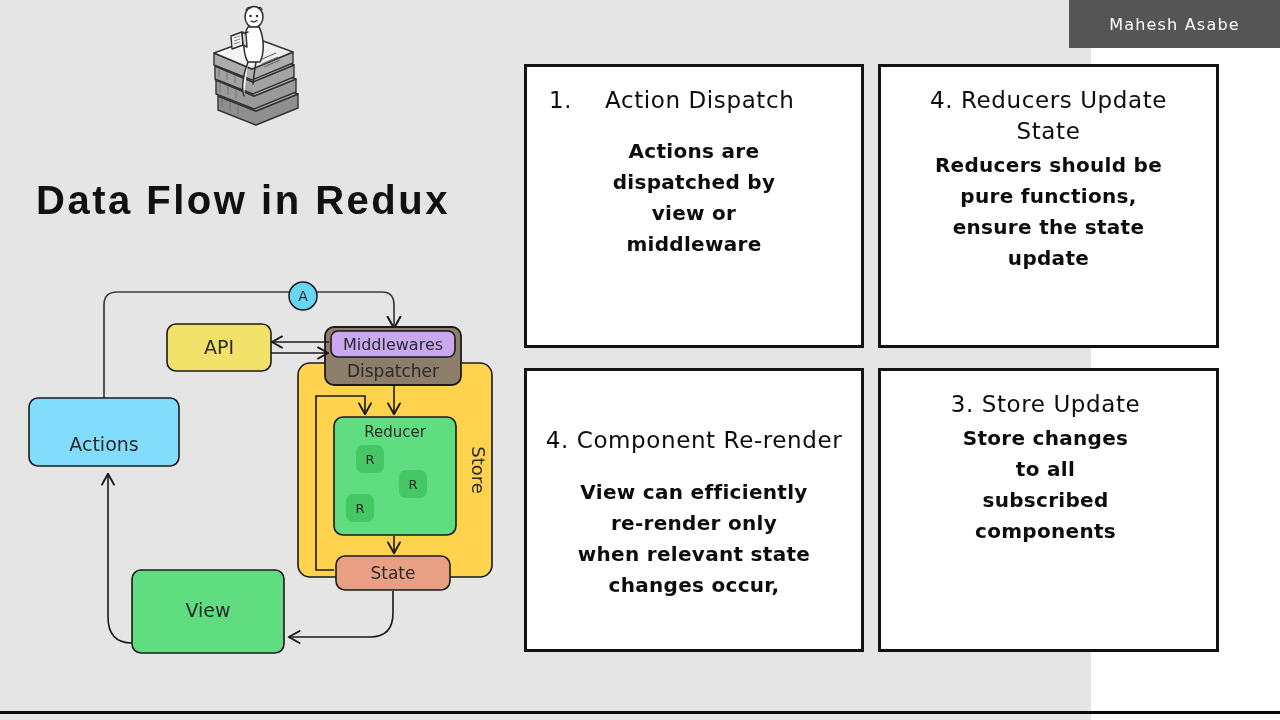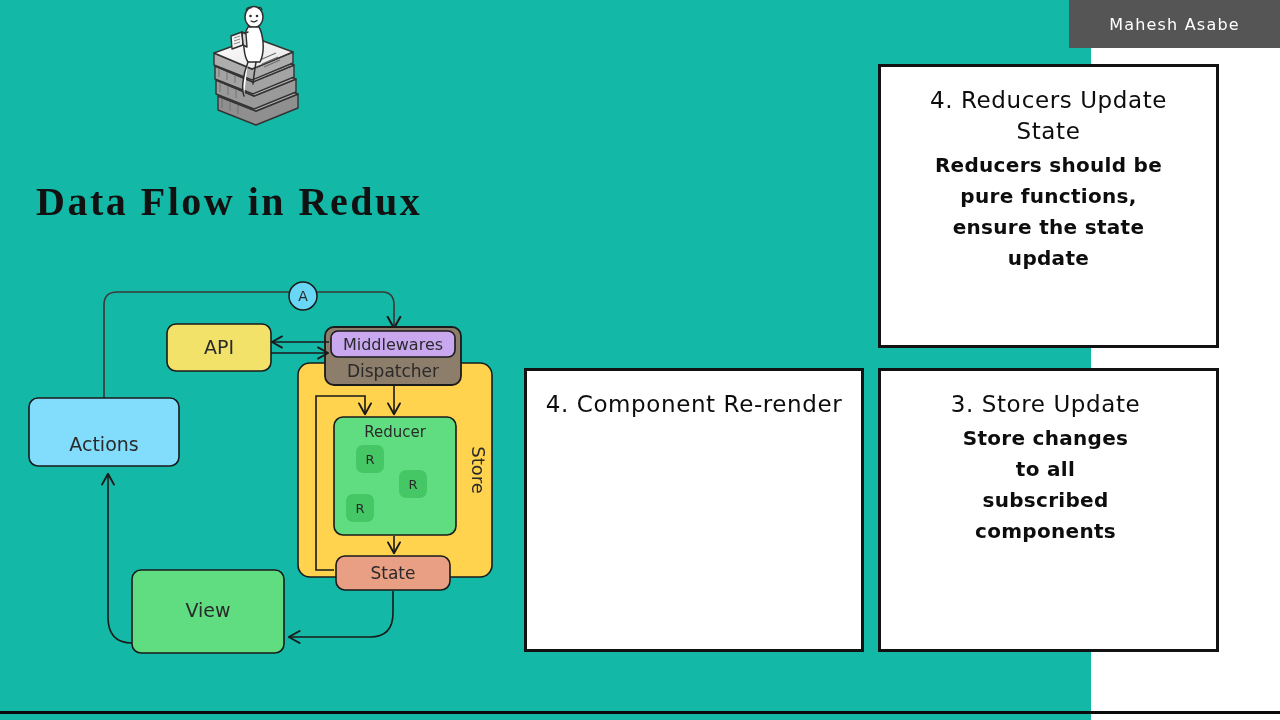--- a/index.html
+++ b/index.html
@@ -2,21 +2,21 @@
 <html><head>
 <meta charset="utf-8">
 <style>
   * { box-sizing: border-box; margin: 0; padding: 0; }
   html, body {
     width: 1280px; height: 720px;
     background: #ffffff;
     font-family: "DejaVu Sans", sans-serif;
     overflow: hidden;
   }
-  #stage { position: relative; width: 1091px; height: 720px; background: #14b8a6; }
+  #stage { position: relative; width: 1091px; height: 720px; background: #e5e5e5; }
 
   
   .presenter-badge {
     position: absolute; left: 1069px; top: 0px;
     width: 211px; height: 48px;
     background: #555555;
     display: flex; align-items: center; justify-content: center;
   }
   .presenter-badge span {
     color: #ffffff; font-size: 16px; letter-spacing: 1.2px;
@@ -27,21 +27,21 @@
   .illustration { position: absolute; left: 198px; top: 4px; width: 112px; height: 136px; }
 
   
   .slide-title {
     position: absolute; left: 36px; top: 178px;
     width: 450px; height: 56px;
     font-size: 40px; font-weight: 700;
     letter-spacing: 2.5px;
     color: #111111;
     white-space: nowrap;
-    font-family: Liberation Serif, serif;
+    font-family: Liberation Sans, sans-serif;
   }
 
   
   .diagram { position: absolute; left: 0px; top: 265px; width: 512px; height: 400px; }
   .diagram svg { display: block; }
   .node-label {
     font-family: "DejaVu Sans", sans-serif;
     fill: #2a2a2a;
     text-anchor: middle;
     dominant-baseline: middle;
@@ -67,21 +67,21 @@
     margin-top: 3px;
     font-size: 20px; font-weight: 700; color: #0d0d0d;
     text-align: center; line-height: 1.55;
     letter-spacing: 0.3px;
     font-family: "DejaVu Sans", sans-serif;
     width: 100%;
     white-space: pre-line;
   }
   #card-1 { left: 524px; top: 64px;  width: 340px; height: 284px; }
   #card-2 { left: 878px; top: 64px;  width: 341px; height: 284px; }
-  #card-4 { left: 524px; top: 368px; width: 340px; height: 284px; }
+  #card-4 { left: 524px; top: 368px; width: 340px; height: 284px; justify-content: center; }
   #card-3 { left: 878px; top: 368px; width: 341px; height: 284px; padding-left: 10px; }
   #card-1 .card-title { padding-left: 6px; text-align: left; }
   #card-1 .card-title .num { display: inline-block; width: 56px; }
   #card-4 .card-body, #card-1 .card-body { margin-top: 20px; }
 
   
   .bottom-rule {
     position: absolute; left: 0px; top: 711px; width: 1280px; height: 3px;
     background: #0a0a0a;
   }
@@ -222,31 +222,44 @@
 
       <path d="M132 378 Q108 378 108 352 L108 210" fill="none" stroke="#1a1a1a" stroke-width="1.6" marker-end="url(#arw)"></path>
 
       <path d="M393 326 L393 348 Q393 372 370 372 L290 372" fill="none" stroke="#1a1a1a" stroke-width="1.6" marker-end="url(#arw)"></path>
 
       <circle cx="303" cy="31" r="14" fill="#69d6f5" stroke="#1a1a1a" stroke-width="1.5"></circle>
       <text class="node-label" x="303" y="32" font-size="14">A</text>
     </svg>
   </div>
 
+  <div class="card" id="card-1">
+    <div class="card-title">
+      <span class="num">1.</span><span>Action Dispatch</span>
+    </div>
+    <div class="card-body">Actions are
+dispatched by
+view or
+middleware</div>
+  </div>
 
   <div class="card" id="card-2">
     <div class="card-title">4. Reducers Update State</div>
     <div class="card-body">Reducers should be
 pure functions,
 ensure the state
 update</div>
   </div>
 
   <div class="card" id="card-4">
     <div class="card-title">4. Component Re-render</div>
+    <div class="card-body">View can efficiently
+re-render only
+when relevant state
+changes occur,</div>
   </div>
 
   <div class="card" id="card-3">
     <div class="card-title">3. Store Update</div>
     <div class="card-body">Store changes
 to all
 subscribed
 components</div>
   </div>
 

